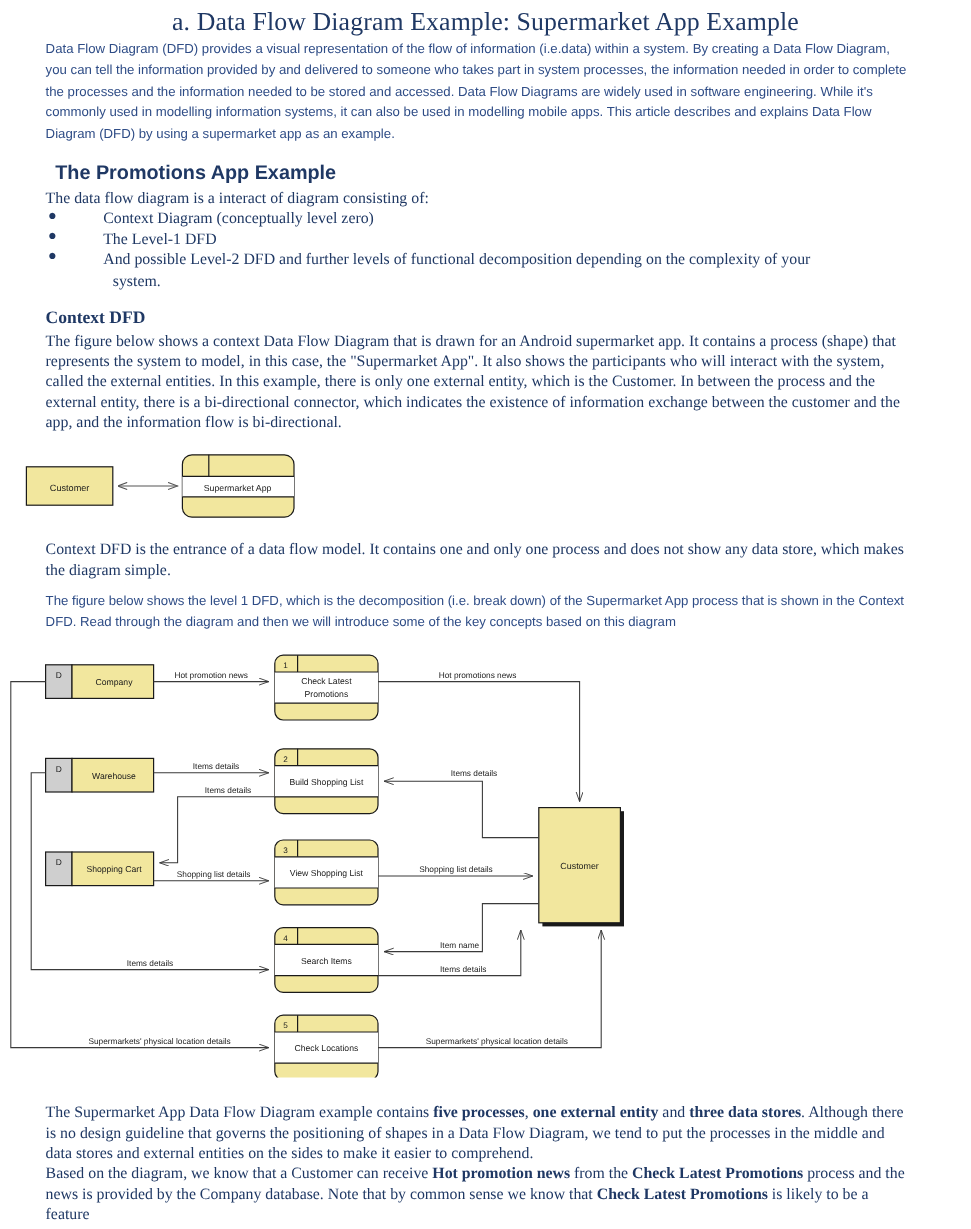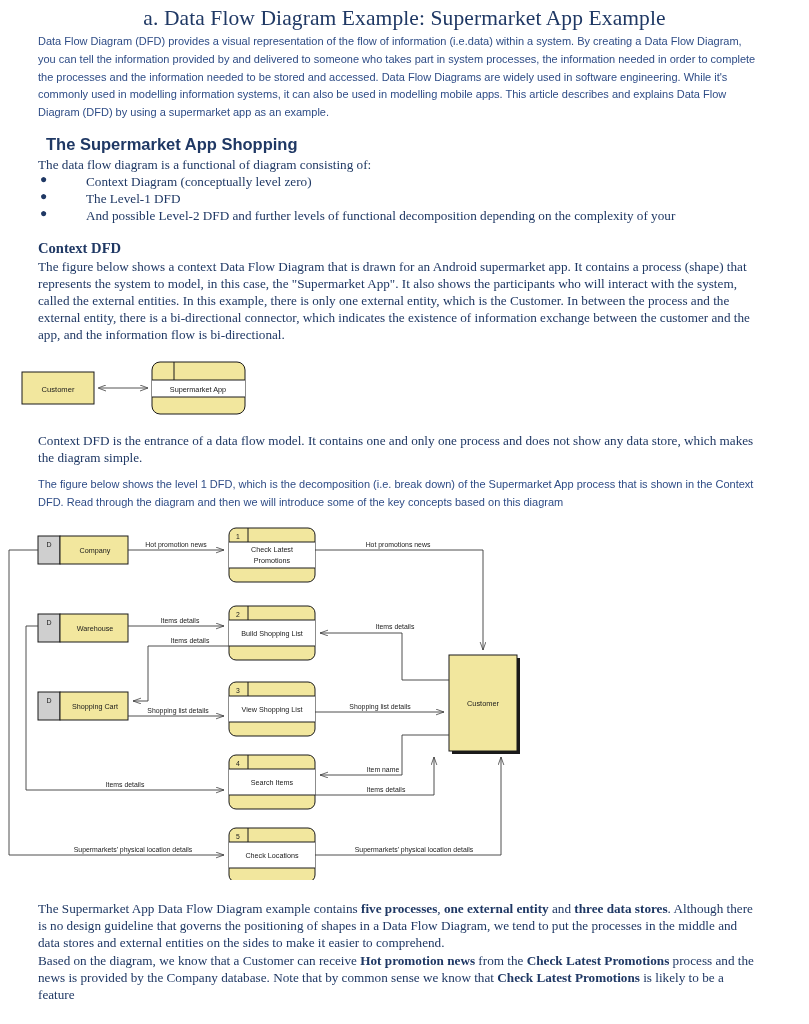--- a/index.html
+++ b/index.html
@@ -110,36 +110,37 @@
 </style>
 </head>
 <body>
 
 <div class="page">
 
   <h1 class="doc-title">a. Data Flow Diagram Example: Supermarket App Example</h1>
 
   <p class="body-sans">Data Flow Diagram (DFD) provides a visual representation of the flow of information (i.e.data) within a system. By creating a Data Flow Diagram, you can tell the information provided by and delivered to someone who takes part in system processes, the information needed in order to complete the processes and the information needed to be stored and accessed. Data Flow Diagrams are widely used in software engineering. While it's commonly used in modelling information systems, it can also be used in modelling mobile apps. This article describes and explains Data Flow Diagram (DFD) by using a supermarket app as an example.</p>
 
-  <h2 class="sec-sans">The Supermarket App Shopping</h2>
-
-  <div class="body-serif">The data flow diagram is a functional of diagram consisting of:</div>
+  <h2 class="sec-sans">The Promotions App Example</h2>
+
+  <div class="body-serif">The data flow diagram is a interact of diagram consisting of:</div>
 
   <ul class="bullets">
     <li>
       <span class="bullet-dot">●</span>
       <span>Context Diagram (conceptually level zero)</span>
     </li>
     <li>
       <span class="bullet-dot">●</span>
       <span>The Level-1 DFD</span>
     </li>
     <li>
       <span class="bullet-dot">●</span>
       <span>And possible Level-2 DFD and further levels of functional decomposition depending on the complexity of your</span>
+      <span class="cont">system.</span>
     </li>
   </ul>
 
   <h3 class="sec-serif">Context DFD</h3>
   <p class="body-serif" style="margin-top:0;">The figure below shows a context Data Flow Diagram that is drawn for an Android supermarket app. It contains a process (shape) that represents the system to model, in this case, the "Supermarket App". It also shows the participants who will interact with the system, called the external entities. In this example, there is only one external entity, which is the Customer. In between the process and the external entity, there is a bi-directional connector, which indicates the existence of information exchange between the customer and the app, and the information flow is bi-directional.</p>
 
   <div class="figure-ctx">
     <svg width="809" height="78" viewBox="0 0 809 78" xmlns="http://www.w3.org/2000/svg">
       <defs>
         <marker id="ah" markerWidth="9" markerHeight="9" refX="8" refY="3" orient="auto" markerUnits="strokeWidth">

